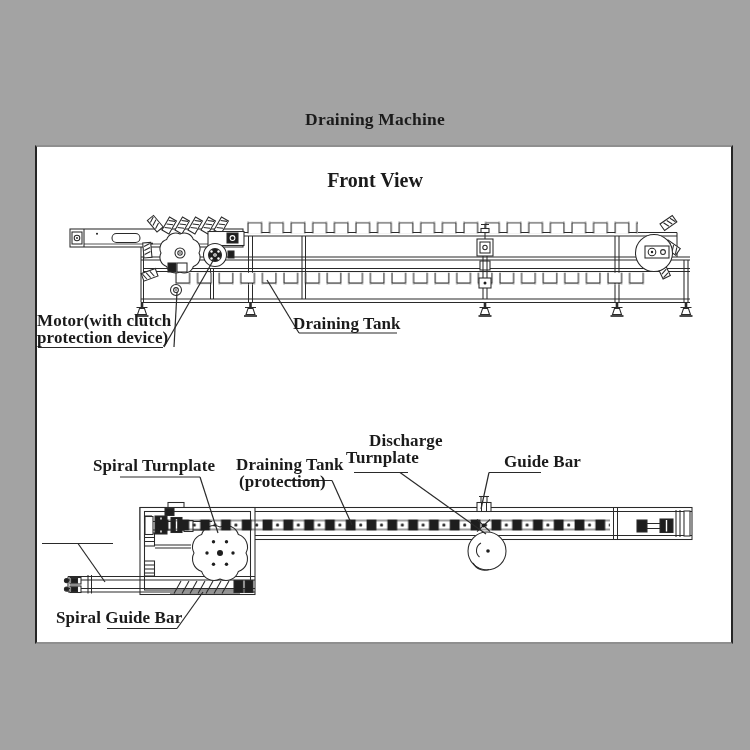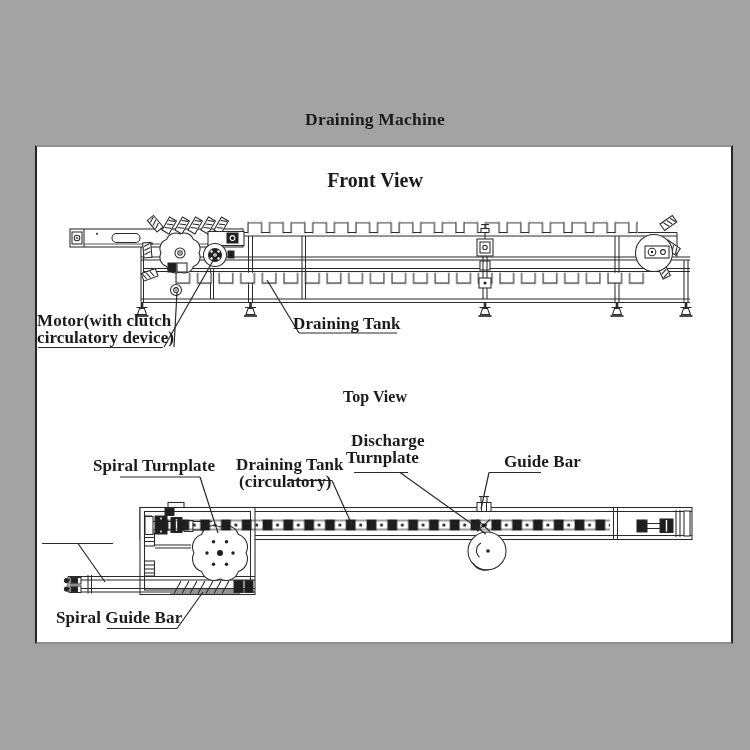--- a/index.html
+++ b/index.html
@@ -308,38 +308,37 @@
         <line x1="107" y1="628.5" x2="177" y2="628.5"></line>
         <line x1="177" y1="628.5" x2="203" y2="592"></line>
       </g>
     </g>
   </svg>
 
   <div id="title" class="ttl">Draining Machine</div>
 
   <div id="front-heading" class="ttl">Front View</div>
 
-  <div id="top-heading" class="ttl">Top View</div>
 
   <div class="lbl" style="left:37px;top:313px">
     <div>Motor(with clutch</div>
-    <div>circulatory device)</div>
+    <div>protection device)</div>
   </div>
 
   <div class="lbl" style="left:293px;top:316px">Draining Tank</div>
 
   <div class="lbl" style="left:93px;top:458px">Spiral Turnplate</div>
 
   <div class="lbl" style="left:236px;top:457px">
     <div>Draining Tank</div>
-    <div style="margin-left:3px">(circulatory)</div>
+    <div style="margin-left:3px">(protection)</div>
   </div>
 
   <div class="lbl" style="left:346px;top:433px">
-    <div style="margin-left:5px">Discharge</div>
+    <div style="margin-left:23px">Discharge</div>
     <div>Turnplate</div>
   </div>
 
   <div class="lbl" style="left:504px;top:454px">Guide Bar</div>
 
 
   <div class="lbl" style="left:56px;top:610px">Spiral Guide Bar</div>
 
 </div>
 

